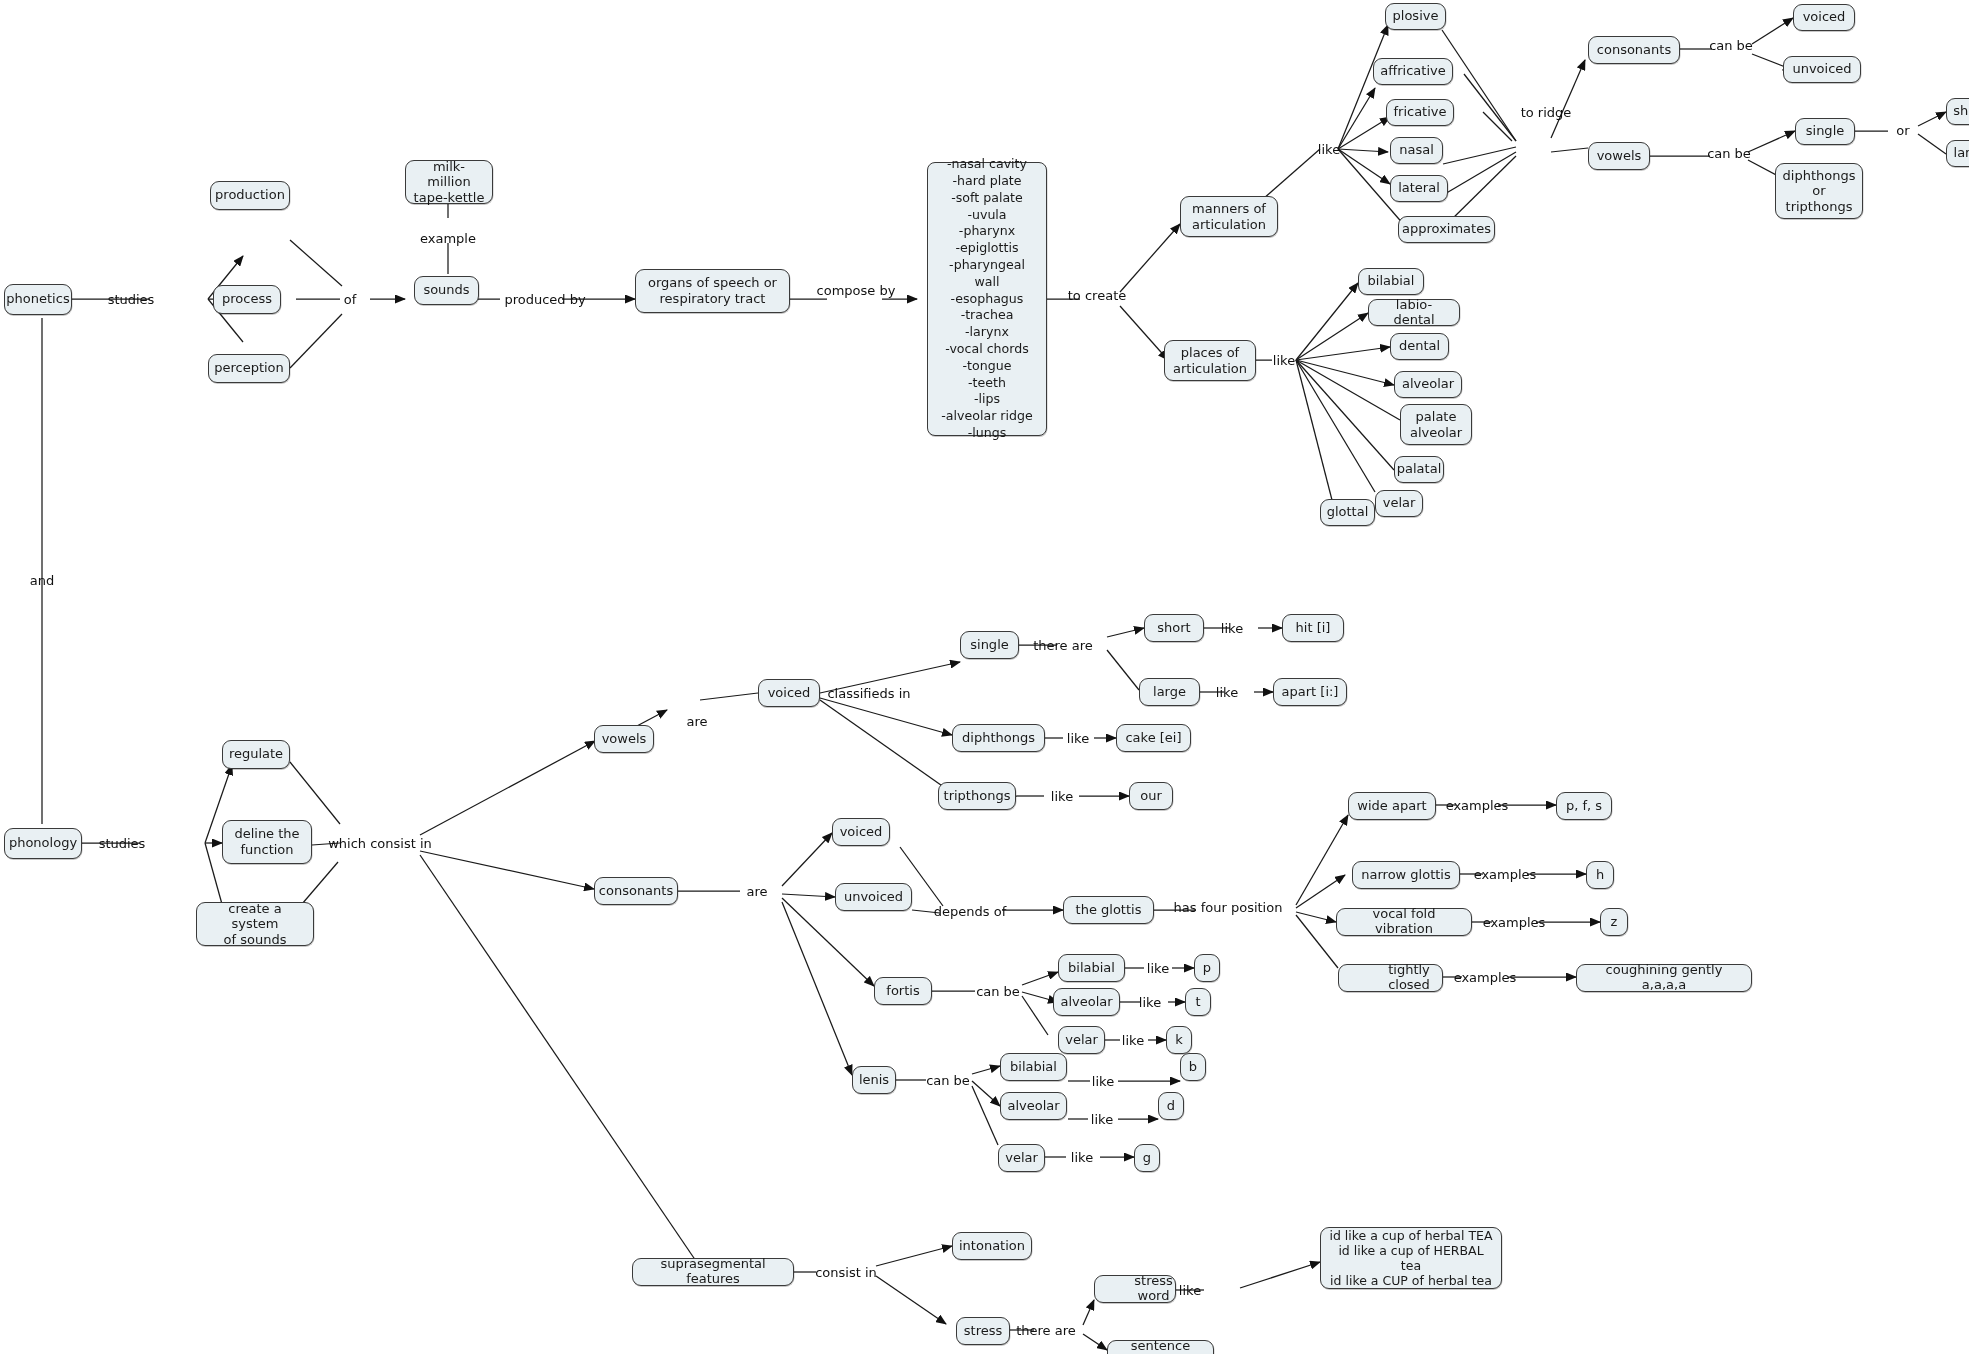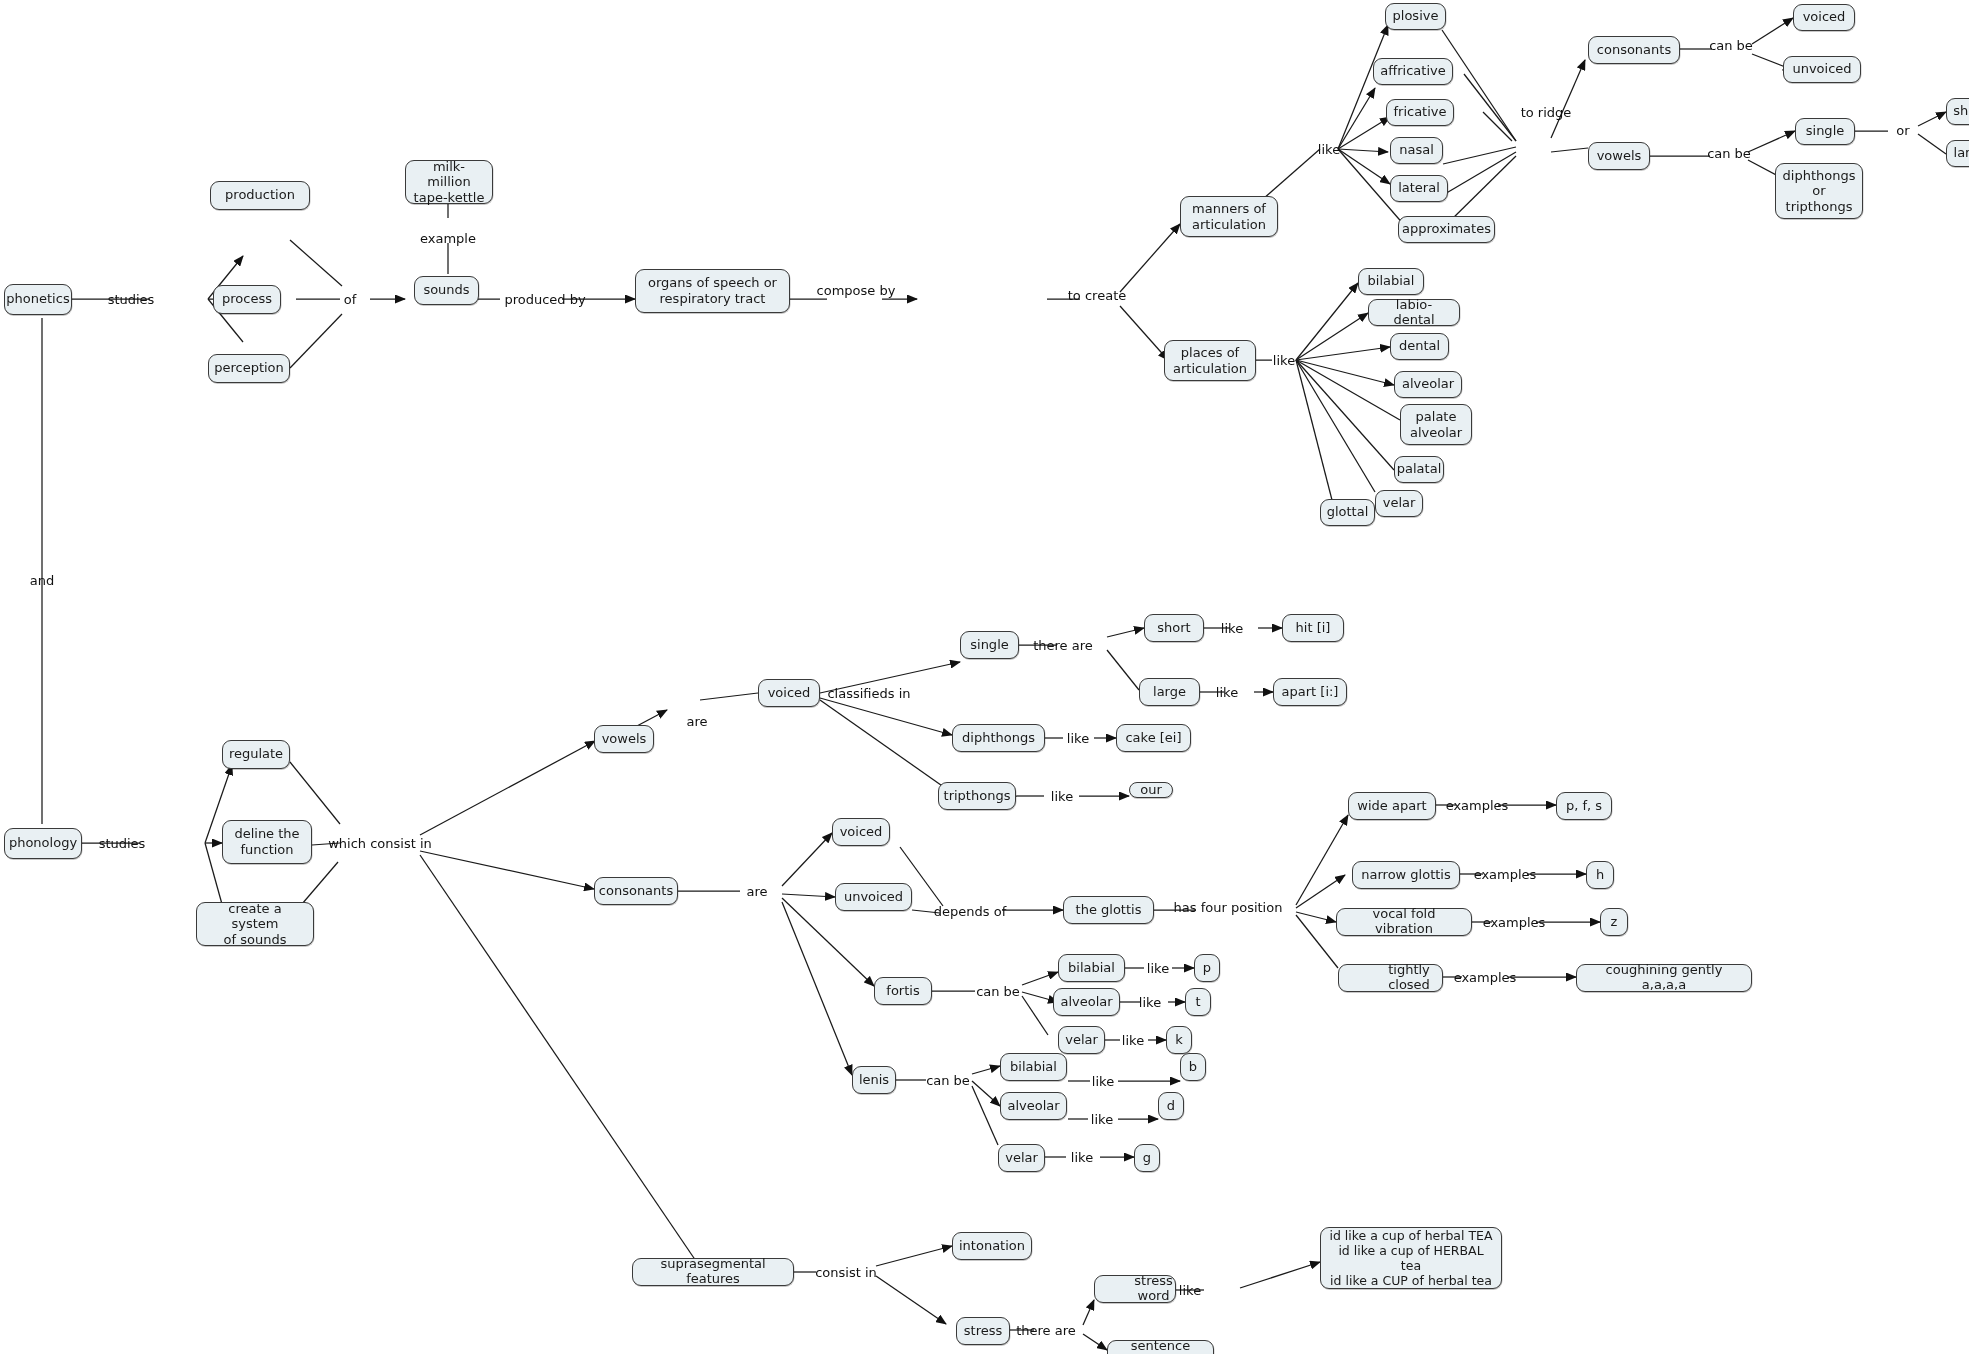--- a/index.html
+++ b/index.html
@@ -188,28 +188,44 @@
       <path d="M876,1276 L946,1324" marker-end="url(#ah)"></path>
       <path d="M1010,1330 L1034,1330"></path>
       <path d="M1083,1325 L1094,1300" marker-end="url(#ah)"></path>
       <path d="M1083,1334 L1107,1350" marker-end="url(#ah)"></path>
       <path d="M1176,1290 L1204,1290"></path>
       <path d="M1240,1288 L1320,1262" marker-end="url(#ah)"></path>
     </g>
   </svg>
 
   <div class="node" style="left:4px;top:284px;width:68px;height:31px;">phonetics</div>
-  <div class="node" style="left:210px;top:181px;width:100px;height:29px;">production</div>
+  <div class="node" style="left:210px;top:181px;width:80px;height:29px;">production</div>
   <div class="node" style="left:213px;top:285px;width:68px;height:29px;">process</div>
   <div class="node" style="left:208px;top:354px;width:82px;height:29px;">perception</div>
   <div class="node multi" style="left:405px;top:160px;width:88px;height:44px;">milk- million
 tape-kettle</div>
   <div class="node" style="left:414px;top:276px;width:65px;height:29px;">sounds</div>
   <div class="node multi" style="left:635px;top:269px;width:155px;height:44px;">organs of speech or
 respiratory tract</div>
+  <div class="node organ-list" style="left:927px;top:162px;width:120px;height:274px;">-nasal cavity
+-hard plate
+-soft palate
+-uvula
+-pharynx
+-epiglottis
+-pharyngeal wall
+-esophagus
+-trachea
+-larynx
+-vocal chords
+-tongue
+-teeth
+-lips
+-alveolar ridge
+-lungs</div>
   <div class="node multi" style="left:1180px;top:196px;width:98px;height:41px;">manners of
 articulation</div>
   <div class="node multi" style="left:1164px;top:340px;width:92px;height:41px;">places of
 articulation</div>
 
   <div class="node" style="left:1385px;top:3px;width:61px;height:27px;">plosive</div>
   <div class="node" style="left:1373px;top:58px;width:80px;height:27px;">affricative</div>
   <div class="node" style="left:1386px;top:99px;width:68px;height:27px;">fricative</div>
   <div class="node" style="left:1390px;top:137px;width:53px;height:27px;">nasal</div>
   <div class="node" style="left:1390px;top:175px;width:58px;height:27px;">lateral</div>
@@ -249,21 +265,21 @@
 
   <div class="node" style="left:758px;top:679px;width:62px;height:28px;">voiced</div>
   <div class="node" style="left:960px;top:631px;width:59px;height:28px;">single</div>
   <div class="node" style="left:952px;top:724px;width:93px;height:28px;">diphthongs</div>
   <div class="node" style="left:938px;top:782px;width:78px;height:28px;">tripthongs</div>
   <div class="node" style="left:1144px;top:614px;width:60px;height:28px;">short</div>
   <div class="node" style="left:1139px;top:678px;width:61px;height:28px;">large</div>
   <div class="node" style="left:1282px;top:614px;width:62px;height:28px;">hit [i]</div>
   <div class="node" style="left:1273px;top:678px;width:74px;height:28px;">apart [i:]</div>
   <div class="node" style="left:1116px;top:724px;width:75px;height:28px;">cake [ei]</div>
-  <div class="node" style="left:1129px;top:782px;width:44px;height:16px;">our</div>
+  <div class="node" style="left:1129px;top:782px;width:44px;height:28px;">our</div>
 
   <div class="node" style="left:832px;top:818px;width:58px;height:28px;">voiced</div>
   <div class="node" style="left:835px;top:883px;width:77px;height:28px;">unvoiced</div>
   <div class="node" style="left:1063px;top:896px;width:91px;height:28px;">the glottis</div>
   <div class="node" style="left:874px;top:977px;width:58px;height:28px;">fortis</div>
   <div class="node" style="left:852px;top:1066px;width:44px;height:28px;">lenis</div>
 
   <div class="node" style="left:1058px;top:954px;width:67px;height:28px;">bilabial</div>
   <div class="node" style="left:1053px;top:988px;width:67px;height:28px;">alveolar</div>
   <div class="node" style="left:1058px;top:1026px;width:47px;height:28px;">velar</div>

